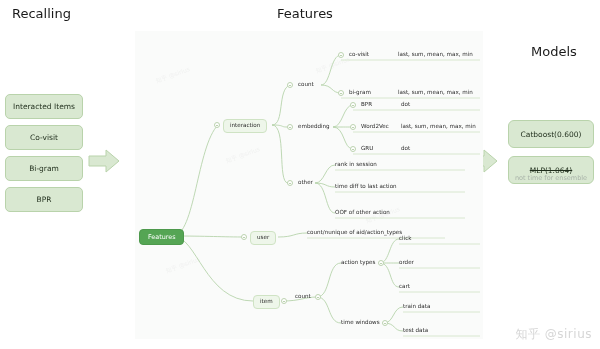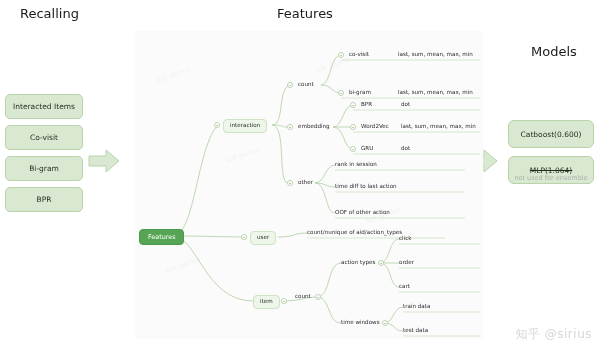--- a/index.html
+++ b/index.html
@@ -8,21 +8,21 @@
     background:#ffffff;
     font-family:"DejaVu Sans", sans-serif;
     overflow:hidden;
     position:relative;
   }
   .page{position:absolute;inset:0;background:#fff;}
 
   
   .headers{position:absolute;top:0;left:0;width:600px;height:30px;}
   .hdr{position:absolute;top:6px;font-size:13px;color:#1a1a1a;white-space:nowrap;}
-  .hdr-recalling{left:20px;}
+  .hdr-recalling{left:12px;}
   .hdr-features{left:277px;}
   .hdr-models{left:531px;margin-top:38px;}
 
   
   .recall-col{position:absolute;left:5px;top:94px;width:78px;}
   .rbox{
     width:78px;height:25px;margin-bottom:6px;
     background:#d9e8d1;border:1px solid #b9d3ab;border-radius:5px;
     display:flex;align-items:center;justify-content:center;
     font-size:7.5px;color:#1f2d1b;box-sizing:border-box;
@@ -119,21 +119,21 @@
       <polygon points="1,8 18,8 18,2 31,13 18,24 18,18 1,18" fill="#d9e8d1" stroke="#b9d3ab" stroke-width="1"></polygon>
     </svg>
   </div>
 
   <div class="models-col">
     <div class="mbox">
       <span>Catboost(0.600)</span>
     </div>
     <div class="mbox">
       <span class="strike">MLP(1.064)</span>
-      <span class="note">not used for ensemble</span>
+      <span class="note">not time for ensemble</span>
     </div>
   </div>
 
   <div class="panel">
 
     <div class="ghost" style="left:20px;top:40px;">知乎 @sirius</div>
     <div class="ghost" style="left:180px;top:30px;">知乎 @sirius</div>
     <div class="ghost" style="left:90px;top:120px;">知乎 @sirius</div>
     <div class="ghost" style="left:30px;top:230px;">知乎 @sirius</div>
     <div class="ghost" style="left:230px;top:180px;">知乎 @sirius</div>

